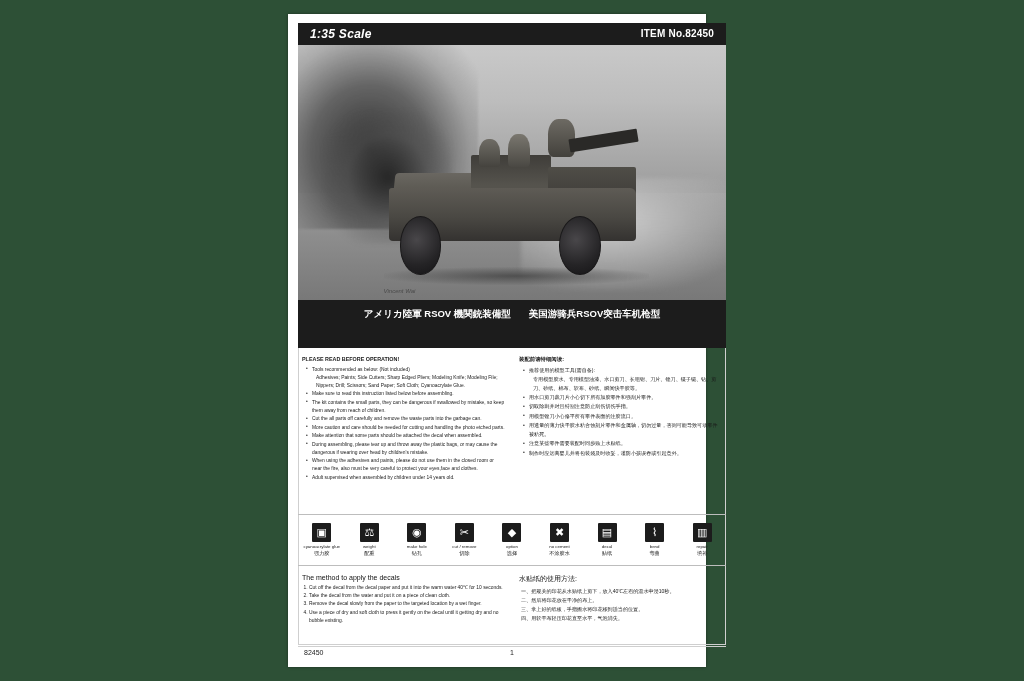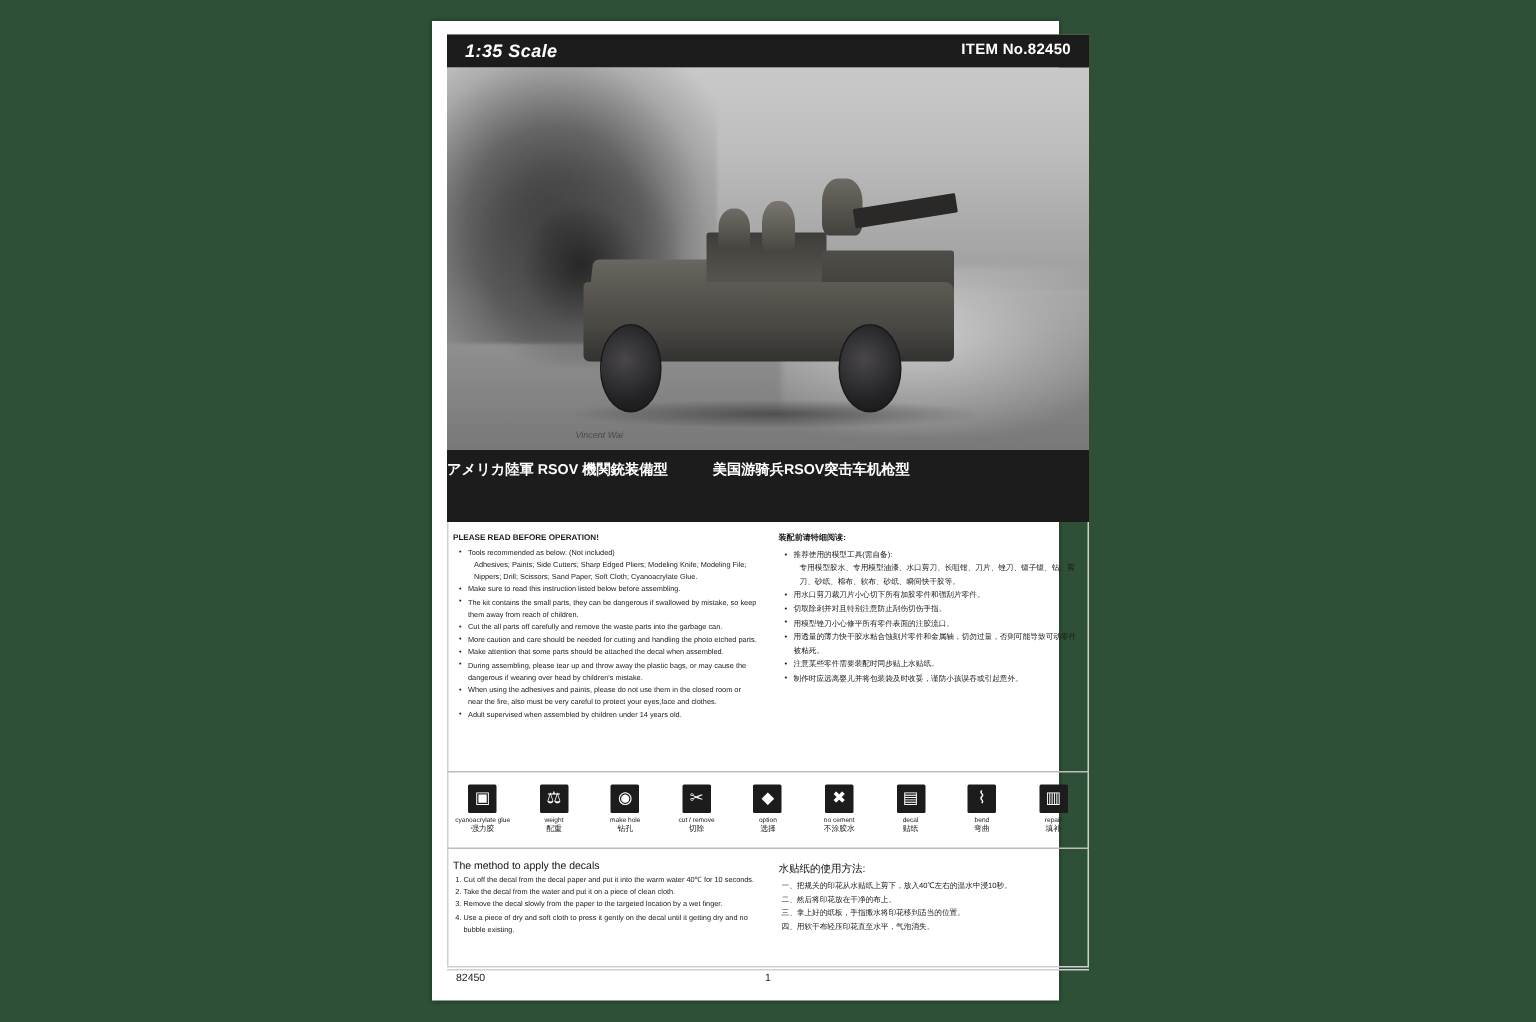--- a/index.html
+++ b/index.html
@@ -187,21 +187,22 @@
   }
   .title-en {
     font-size: 15.5px;
     font-weight: bold;
     letter-spacing: 0.2px;
     line-height: 18px;
   }
   .title-sub {
     margin-top: 3px;
     display: flex;
-    gap: 30px;
+    justify-content: center;
+    gap: 18px;
     font-size: 9.5px;
     font-weight: bold;
     line-height: 12px;
   }
   
   .instructions {
     position: absolute;
     left: 14px;
     top: 341px;
     width: 420px;

